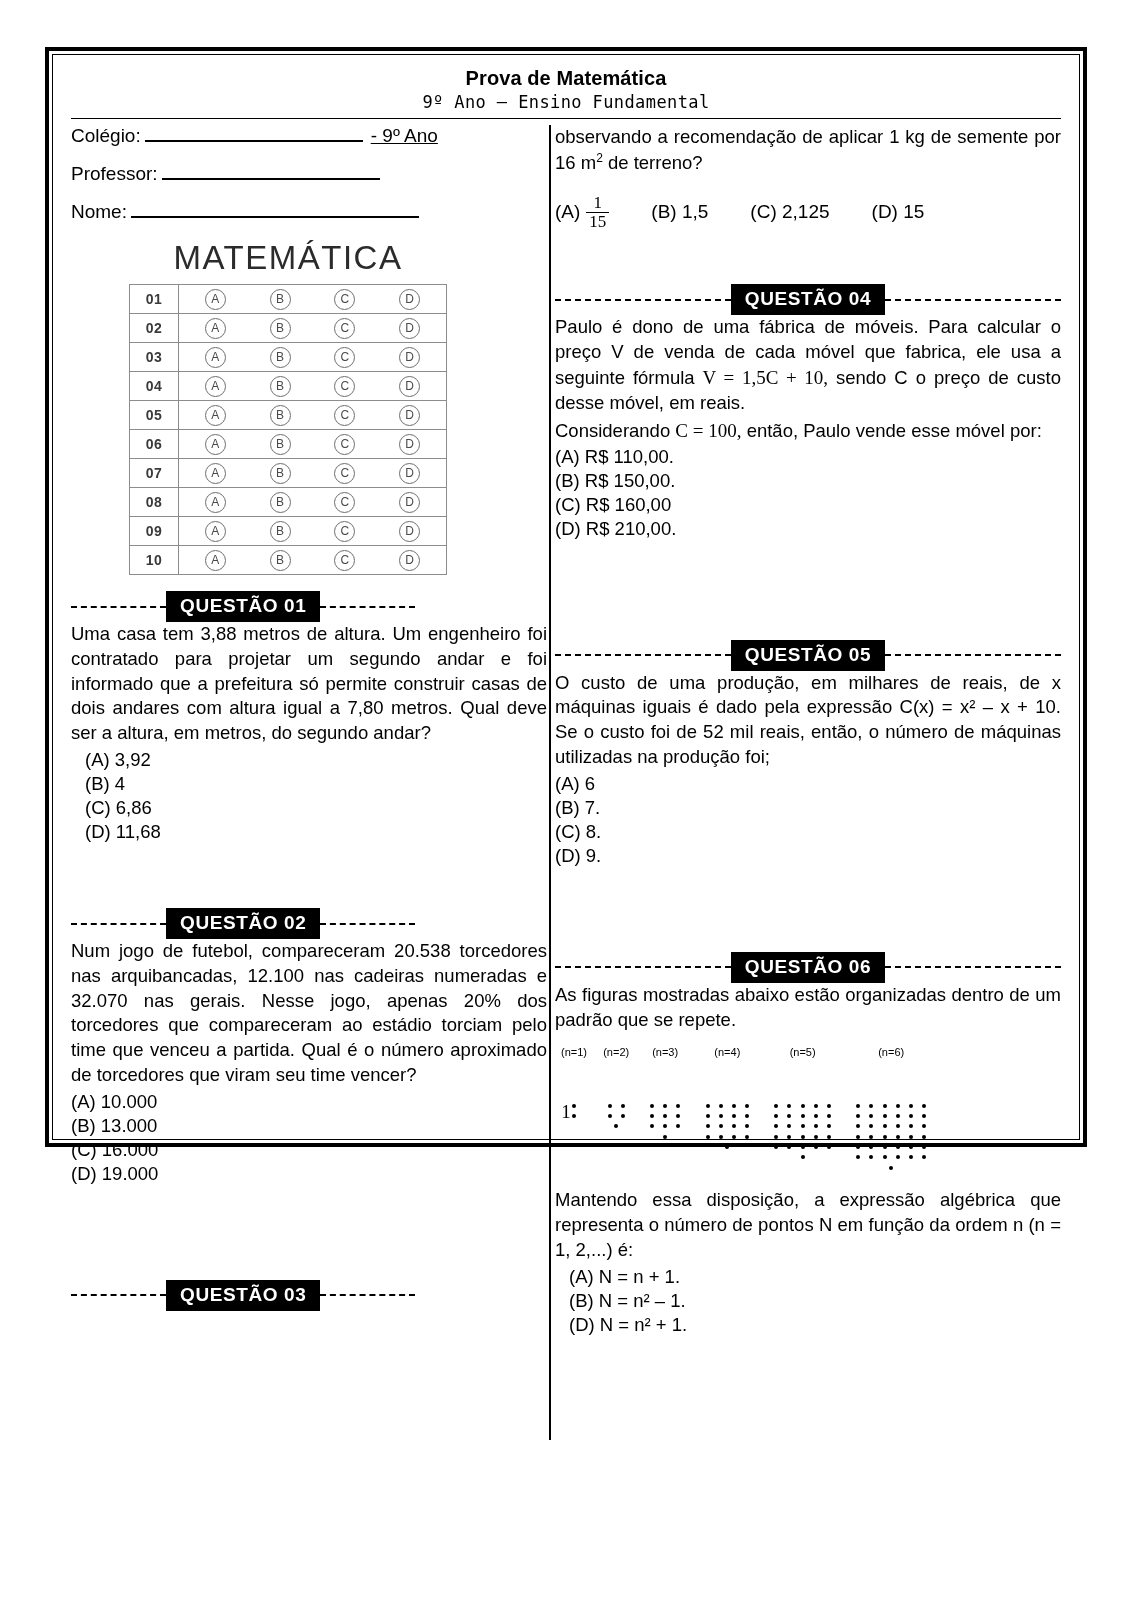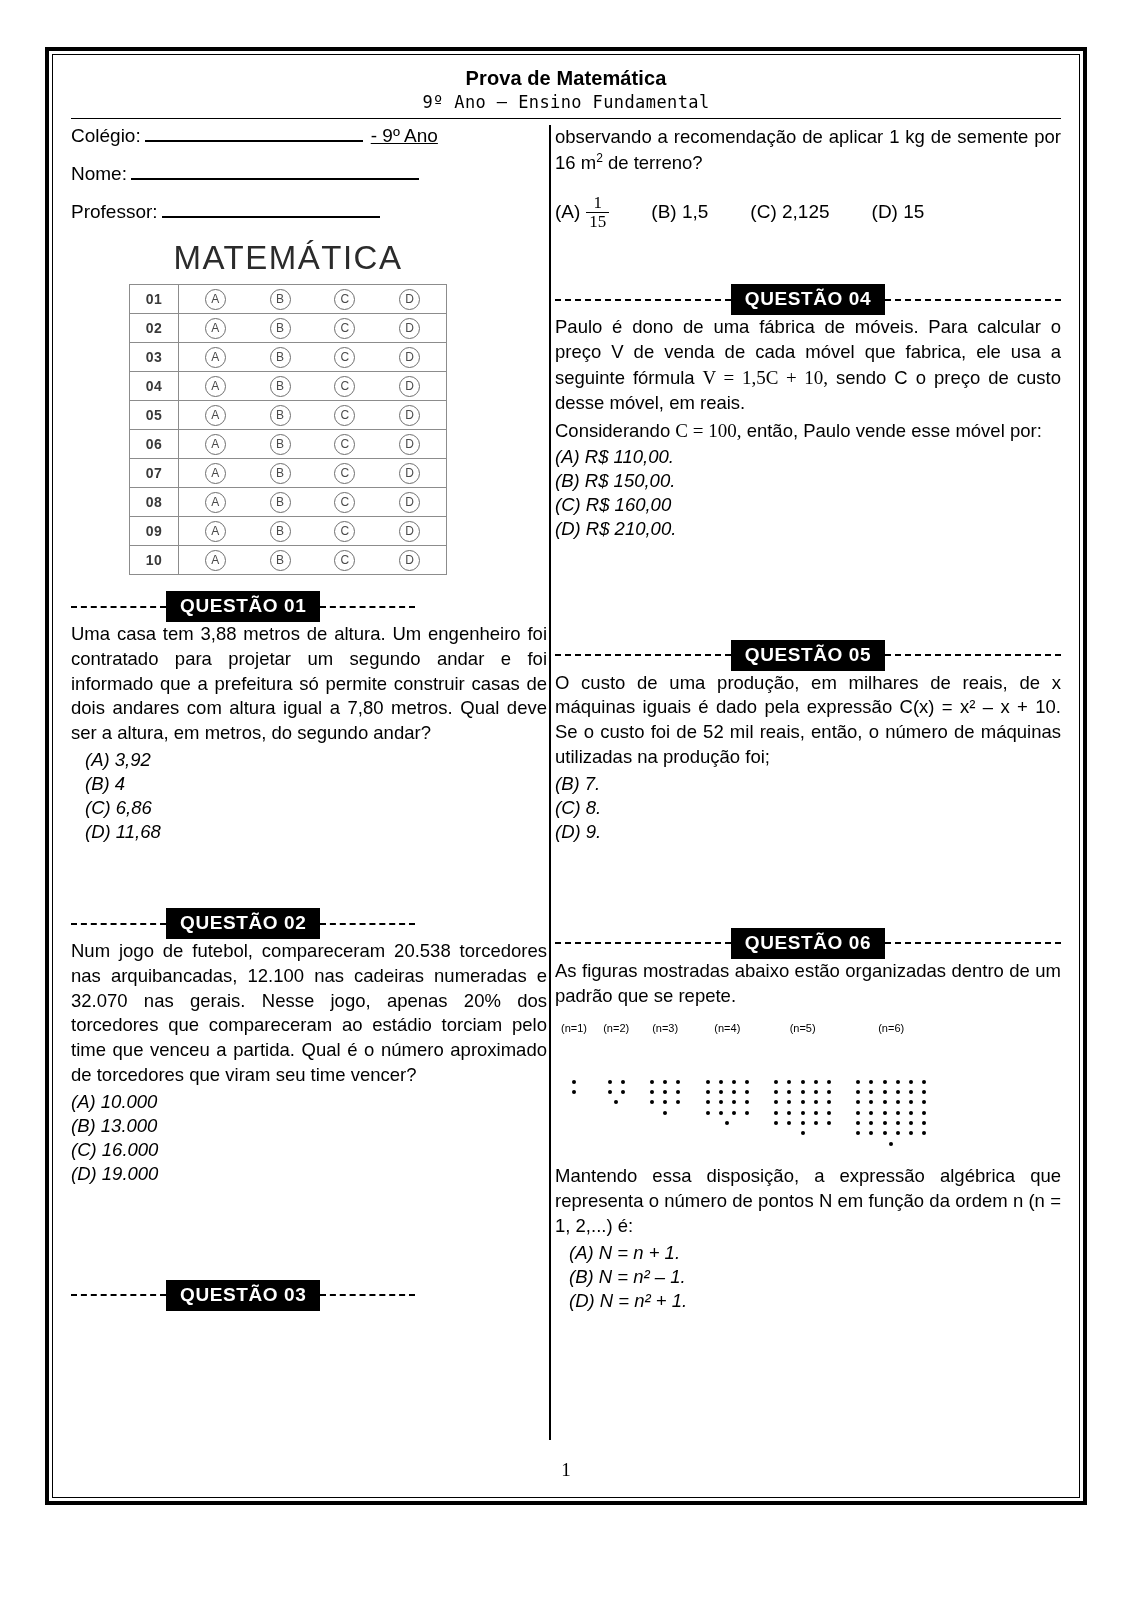--- a/index.html
+++ b/index.html
@@ -15,21 +15,21 @@
     position: relative;
     overflow: hidden;
   }
 
   
   .page-frame {
     position: absolute;
     left: 45px;
     top: 47px;
     width: 1042px;
-    height: 1458px;
+    height: 1100px;
     border: 4px solid #000;
     box-sizing: border-box;
     background: #fff;
   }
   .page-inner {
     position: absolute;
     inset: 3px;
     border: 1.5px solid #000;
     box-sizing: border-box;
     padding: 9px 18px 0 18px;
@@ -181,21 +181,20 @@
     line-height: 1.34;
     text-align: justify;
     text-justify: inter-word;
     margin-bottom: 2px;
   }
   .q-options {
     font-size: 18.5px;
     line-height: 1.30;
     margin: 0;
     padding-left: 14px;
-    font-style: italic;
   }
   .q-options.flush { padding-left: 0; }
   .q-options div { white-space: nowrap; }
 
   .math-serif {
     font-family: "Liberation Serif", serif;
     font-size: 19px;
   }
   sup.sq { font-size: 12px; vertical-align: super; }
 
@@ -277,26 +276,26 @@
   <div class="columns">
 
     <div class="col-left">
 
       <div class="field-row">
         <span class="field-label">Colégio:</span>
         <span class="field-blank blank-colegio"></span>
         <span class="field-suffix">-  9º Ano</span>
       </div>
       <div class="field-row">
+        <span class="field-label">Professor:</span>
+        <span class="field-blank blank-professor"></span>
+      </div>
+      <div class="field-row">
         <span class="field-label">Nome:</span>
         <span class="field-blank blank-nome"></span>
-      </div>
-      <div class="field-row">
-        <span class="field-label">Professor:</span>
-        <span class="field-blank blank-professor"></span>
       </div>
 
       <div class="answer-sheet">
         <div class="as-title">MATEMÁTICA</div>
         <table class="as-table">
           <tbody id="as-body">
                 <tr>
                   <td class="as-num">01</td>
                   <td class="as-opts">
                     <div class="opt-wrap">
@@ -498,20 +497,21 @@
 
       <div style="height:100px"></div>
 
       <div class="q-header">
         <span class="q-dash left"></span>
         <span class="q-badge">QUESTÃO 05</span>
         <span class="q-dash right"></span>
       </div>
       <div class="q-body">O custo de uma produção, em milhares de reais, de x máquinas iguais é dado pela expressão C(x) = x² – x + 10. Se o custo foi de 52 mil reais, então, o número de máquinas utilizadas na produção foi;</div>
       <div class="q-options flush">
+        <div>(A) 6</div>
         <div>(B) 7.</div>
         <div>(C) 8.</div>
         <div>(D) 9.</div>
       </div>
 
       <div style="height:86px"></div>
 
       <div class="q-header">
         <span class="q-dash left"></span>
         <span class="q-badge">QUESTÃO 06</span>

